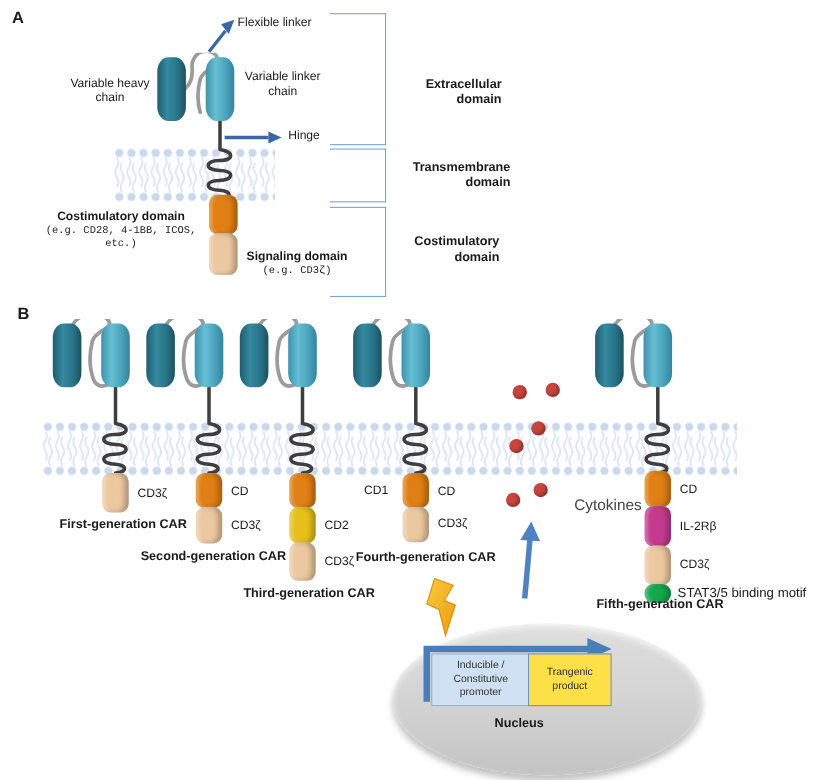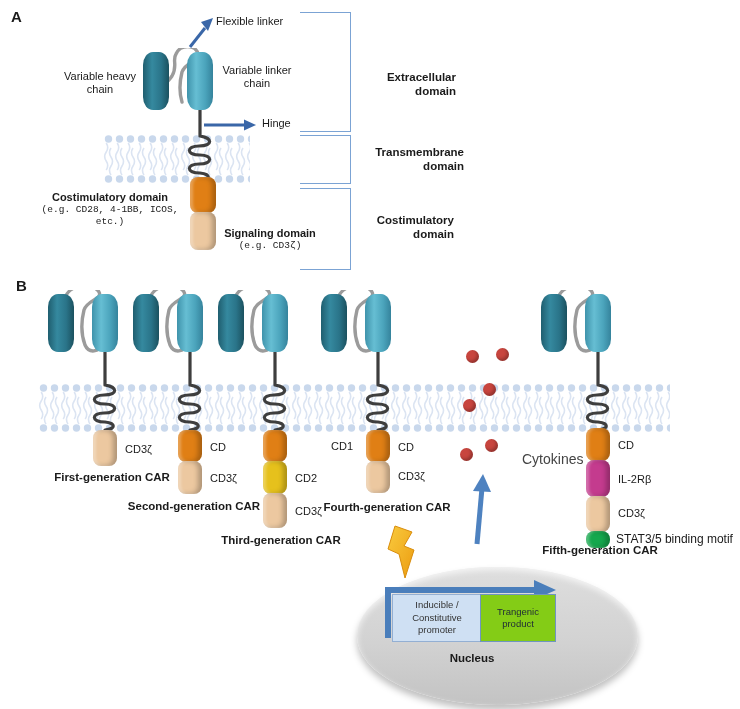--- a/index.html
+++ b/index.html
@@ -214,18 +214,18 @@
   </svg>
 
   <svg class="abs" style="left:378px;top:578px;" width="194" height="66">
     <path d="M10,60 V12 H158" stroke="#4a7ebb" stroke-width="6" fill="none"></path>
     <polygon points="156,2 178,12 156,22" fill="#4a7ebb"></polygon>
   </svg>
 
   <div class="abs genebox" style="left: 392px; top: 594px; width: 88px; height: 46px; border: 1px solid rgb(147, 175, 211); color: rgb(51, 51, 51); background-color: rgb(207, 224, 243);">
     <span>Inducible / Constitutive promoter</span>
   </div>
-  <div class="abs genebox" style="left: 480px; top: 594px; width: 74px; height: 46px; border: 1px solid rgb(111, 149, 192); color: rgb(31, 41, 55); background-color: #84cc16;">
+  <div class="abs genebox" style="left: 480px; top: 594px; width: 74px; height: 46px; border: 1px solid rgb(111, 149, 192); color: rgb(31, 41, 55); background-color: #fde047;">
     <span>Trangenic product</span>
   </div>
   <div class="abs gen-label" style="left:412px;top:652px;width:120px;">Nucleus</div>
 
 </div>
 
 </body></html>

